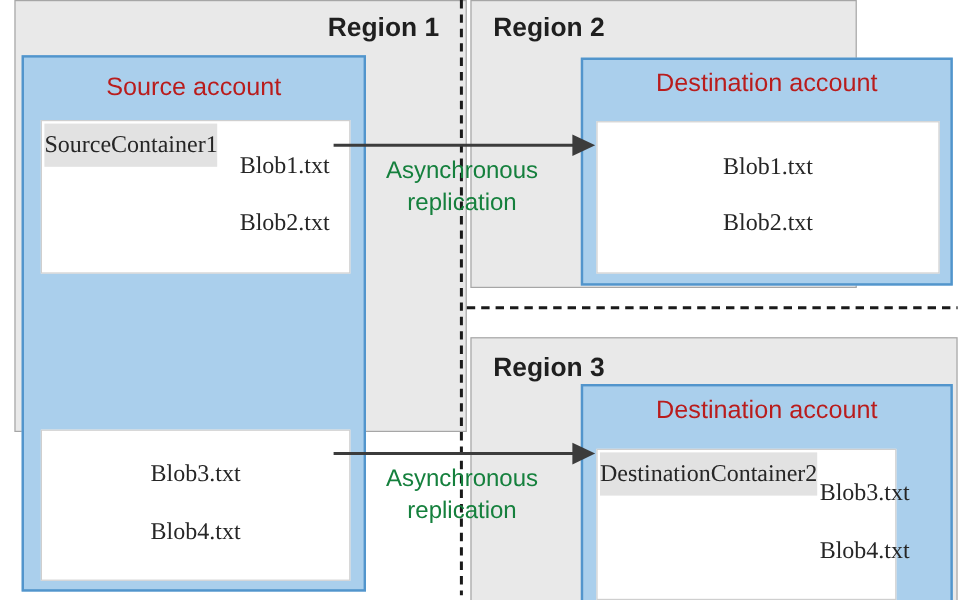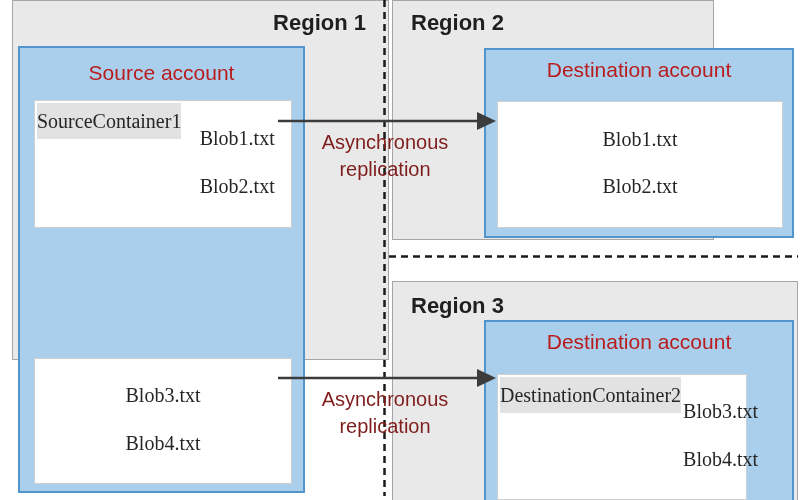--- a/index.html
+++ b/index.html
@@ -90,21 +90,21 @@
     position: absolute;
     left: 0; top: 0;
     pointer-events: none;
   }
   .arrow-label {
     position: absolute;
     width: 180px;
     text-align: center;
     font-size: 20px;
     line-height: 27px;
-    color: #7f1d1d;
+    color: #15803d;
   }
   .arrow-label.a1 { left: 295px; top: 129px; }
   .arrow-label.a2 { left: 295px; top: 386px; }
 </style>
 </head>
 <body>
 
 <div class="canvas">
 
   <div class="panel panel-region1">

